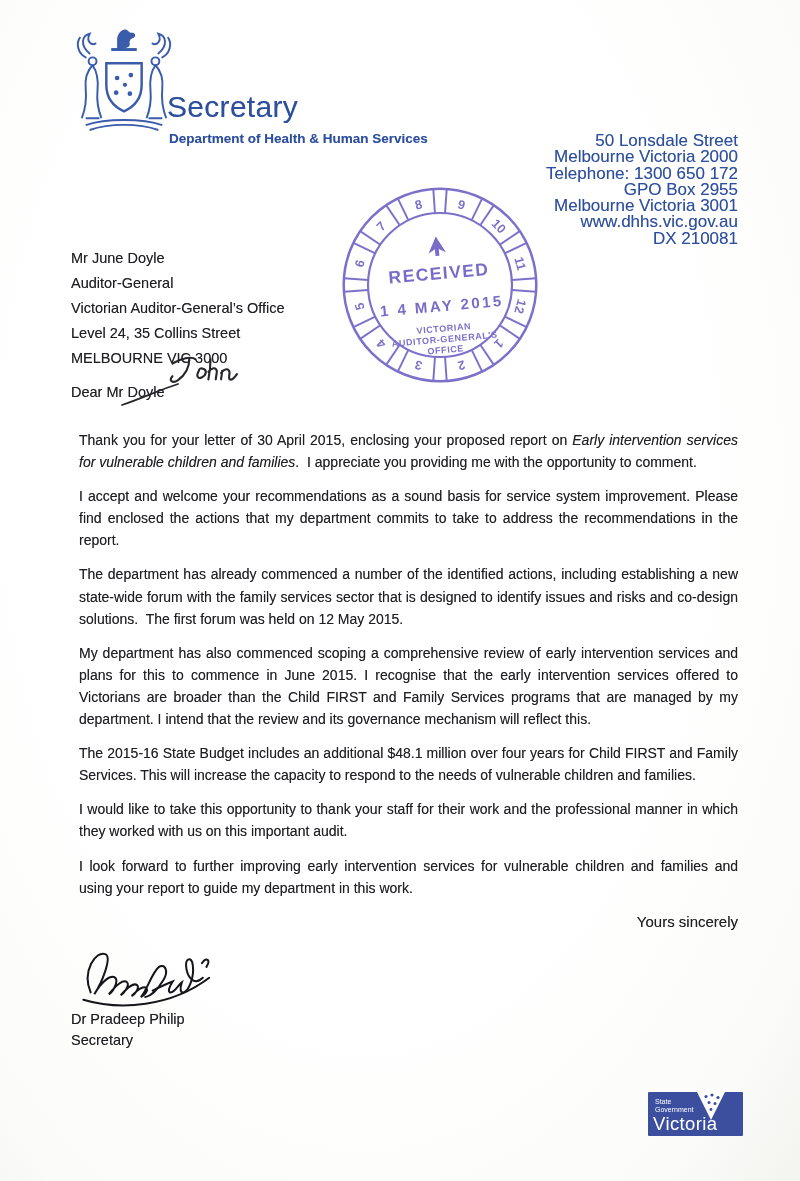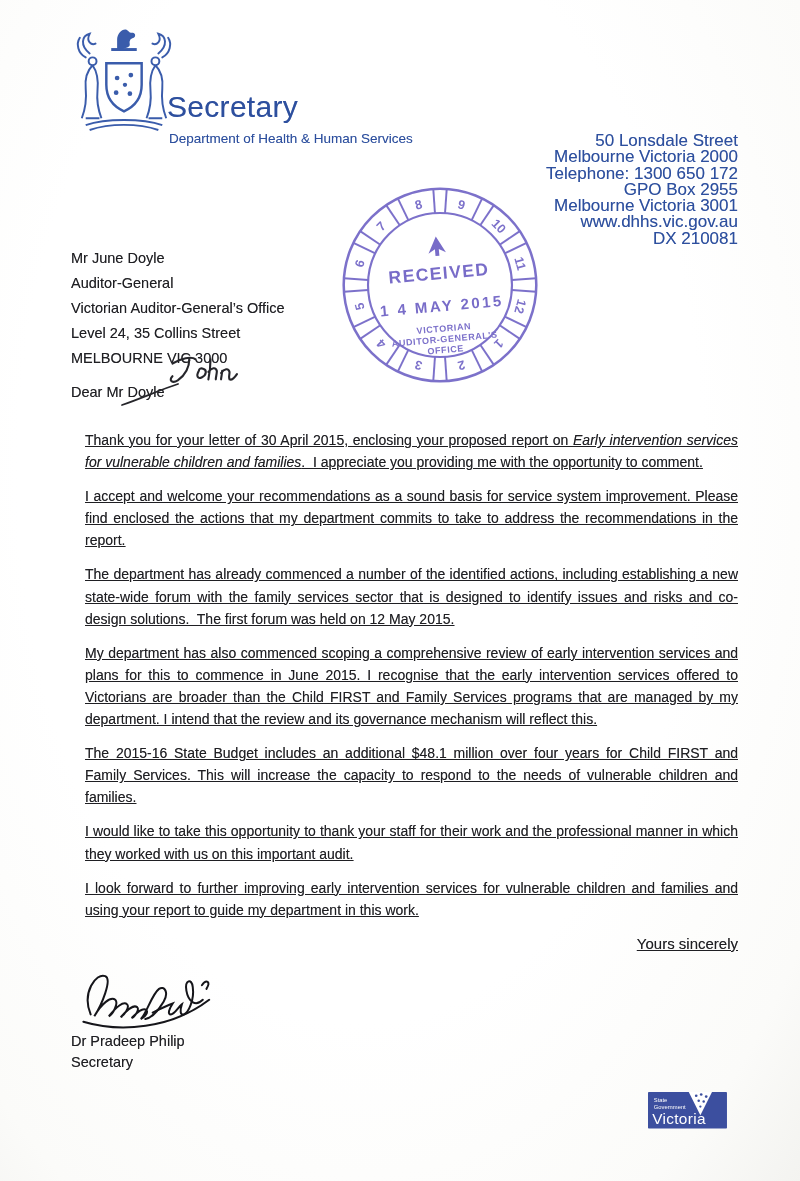--- a/index.html
+++ b/index.html
@@ -12,21 +12,21 @@
   }
   
   .coa { position:absolute; left:70px; top:24px; width:108px; height:114px; }
   .hdr-title {
     position:absolute; left:167px; top:90px;
     font-size:30px; letter-spacing:0.3px; color:#2d4f9e;
     text-shadow:0 0 0.5px rgba(45,79,158,0.45);
   }
   .hdr-dept {
     position:absolute; left:169px; top:131px;
-    font-size:13.5px; font-weight:normal; color:#2d4f9e;
+    font-size:13.5px; font-weight:bold; color:#2d4f9e;
     text-shadow:0 0 0.4px rgba(45,79,158,0.4);
   }
   .contact-block {
     position:absolute; top:133px; right:62px; text-align:right;
     font-size:17px; line-height:16.3px; color:#2d4f9e;
     text-shadow:0 0 0.45px rgba(45,79,158,0.45);
   }
   
   .stamp { position:absolute; left:330px; top:178px; width:220px; height:214px; mix-blend-mode:multiply; opacity:0.92; }
   .stamp svg { display:block; width:100%; height:100%; }
@@ -36,27 +36,27 @@
   .st-date { font-family:"Liberation Sans",sans-serif; font-weight:bold; font-size:15.5px; letter-spacing:2.5px; fill:#6c5fc4; text-anchor:middle; }
   .st-office { font-family:"Liberation Sans",sans-serif; font-weight:bold; font-size:9.3px; letter-spacing:0.6px; fill:#7165c6; text-anchor:middle; }
   
   .inkdark { color:#1f1f23; text-shadow:0 0 0.55px rgba(25,25,30,0.5); }
   .recipient { position:absolute; left:71px; top:246px; font-size:14.5px; line-height:25px; }
   .salutation { position:absolute; left:71px; top:384px; font-size:14.5px; }
   .struck { position:relative; display:inline-block; }
   .struck .slash { position:absolute; left:-7px; top:-3px; width:60px; height:26px; }
   .john-note { position:absolute; left:164px; top:354px; width:74px; height:34px; }
   .body-flow { position:absolute; left:71px; top:429px; width:667px; font-size:14px; line-height:22.1px; text-align:justify; }
-  .body-flow p { margin:0 0 12px 14px;text-decoration:underline; }
+  .body-flow p { margin:0 0 12px 8px; }
   .valediction { margin:8px 0 6px 0; text-align:right; font-size:15px; }
   .sig-img { display:block; margin:4px 0 2px 2px; }
   .signatory-name { font-weight:normal; font-size:14.5px; line-height:21px; text-align:left; }
   .signatory-title { font-size:14.5px; line-height:21px; text-align:left; }
   
-  .vic-logo { position:absolute; left:648px; top:1092px; width:79px; height:44px; }
+  .vic-logo { position:absolute; left:648px; top:1092px; width:95px; height:44px; }
   .vic-small { font-family:"Liberation Sans",sans-serif; font-size:7px; fill:#ffffff; }
   .vic-big { font-family:"Liberation Sans",sans-serif; font-size:18.5px; fill:#ffffff; letter-spacing:0.4px; }
 </style>
 </head>
 <body>
 
 <div class="page">
 
   <div class="coa">
     <svg viewBox="0 0 110 116" xmlns="http://www.w3.org/2000/svg">

